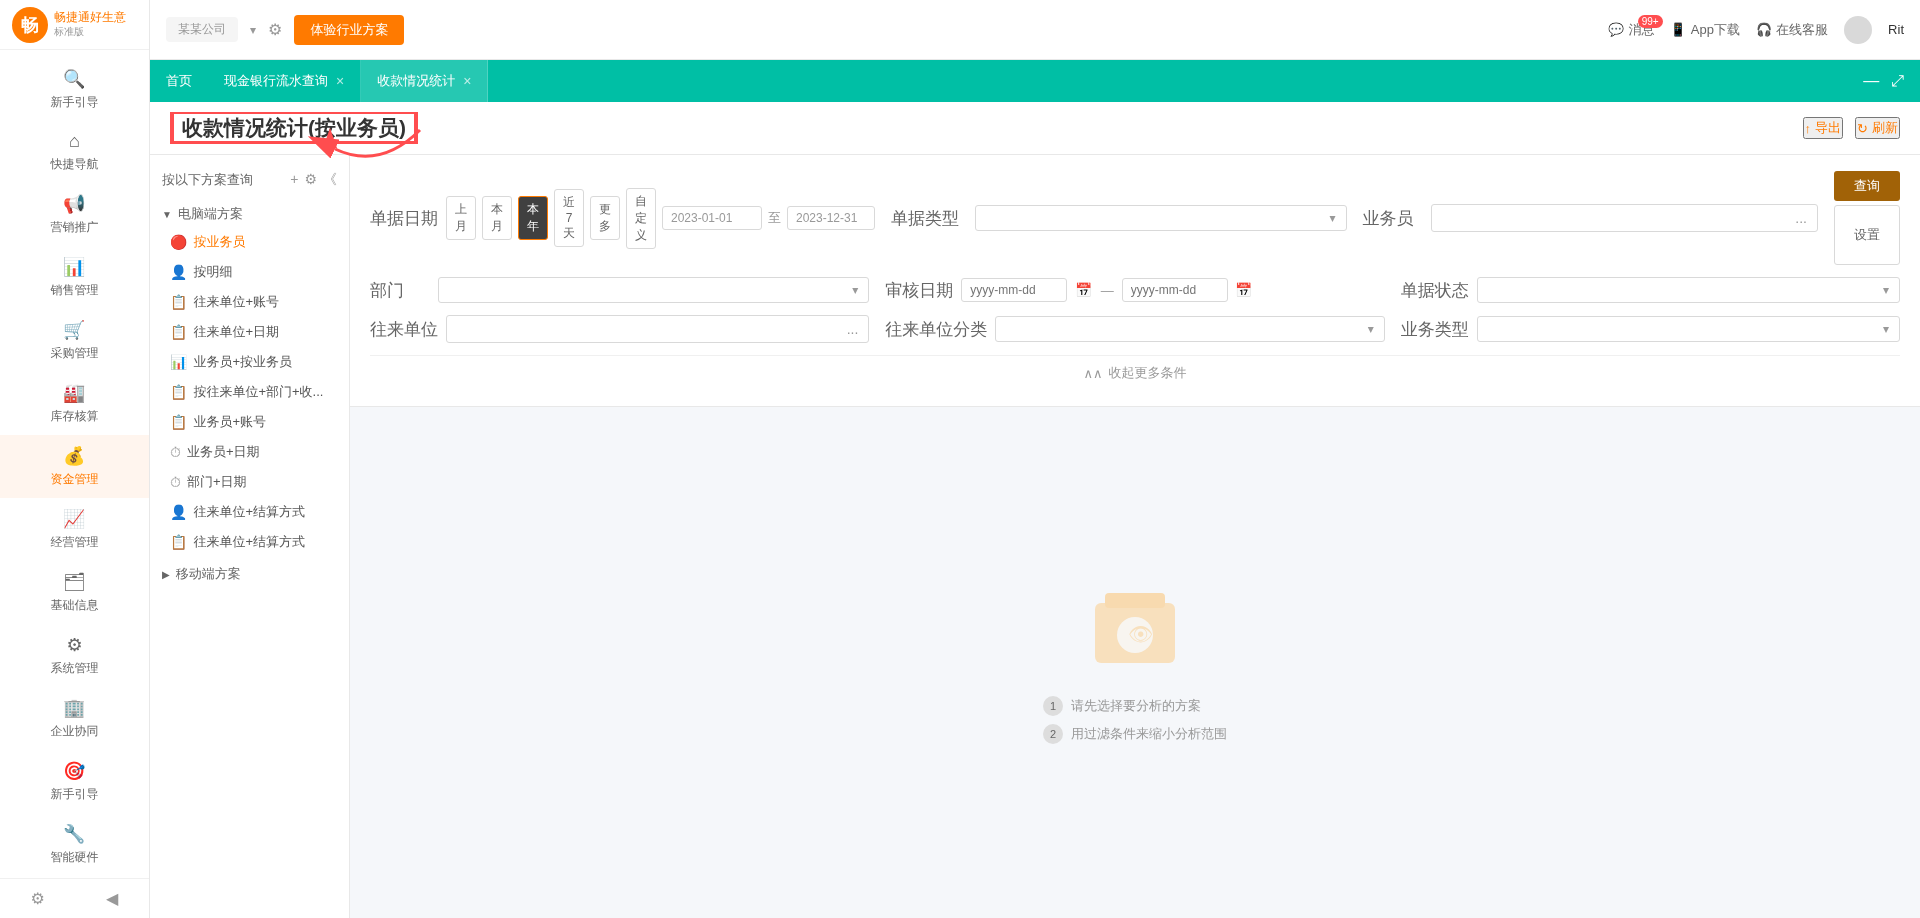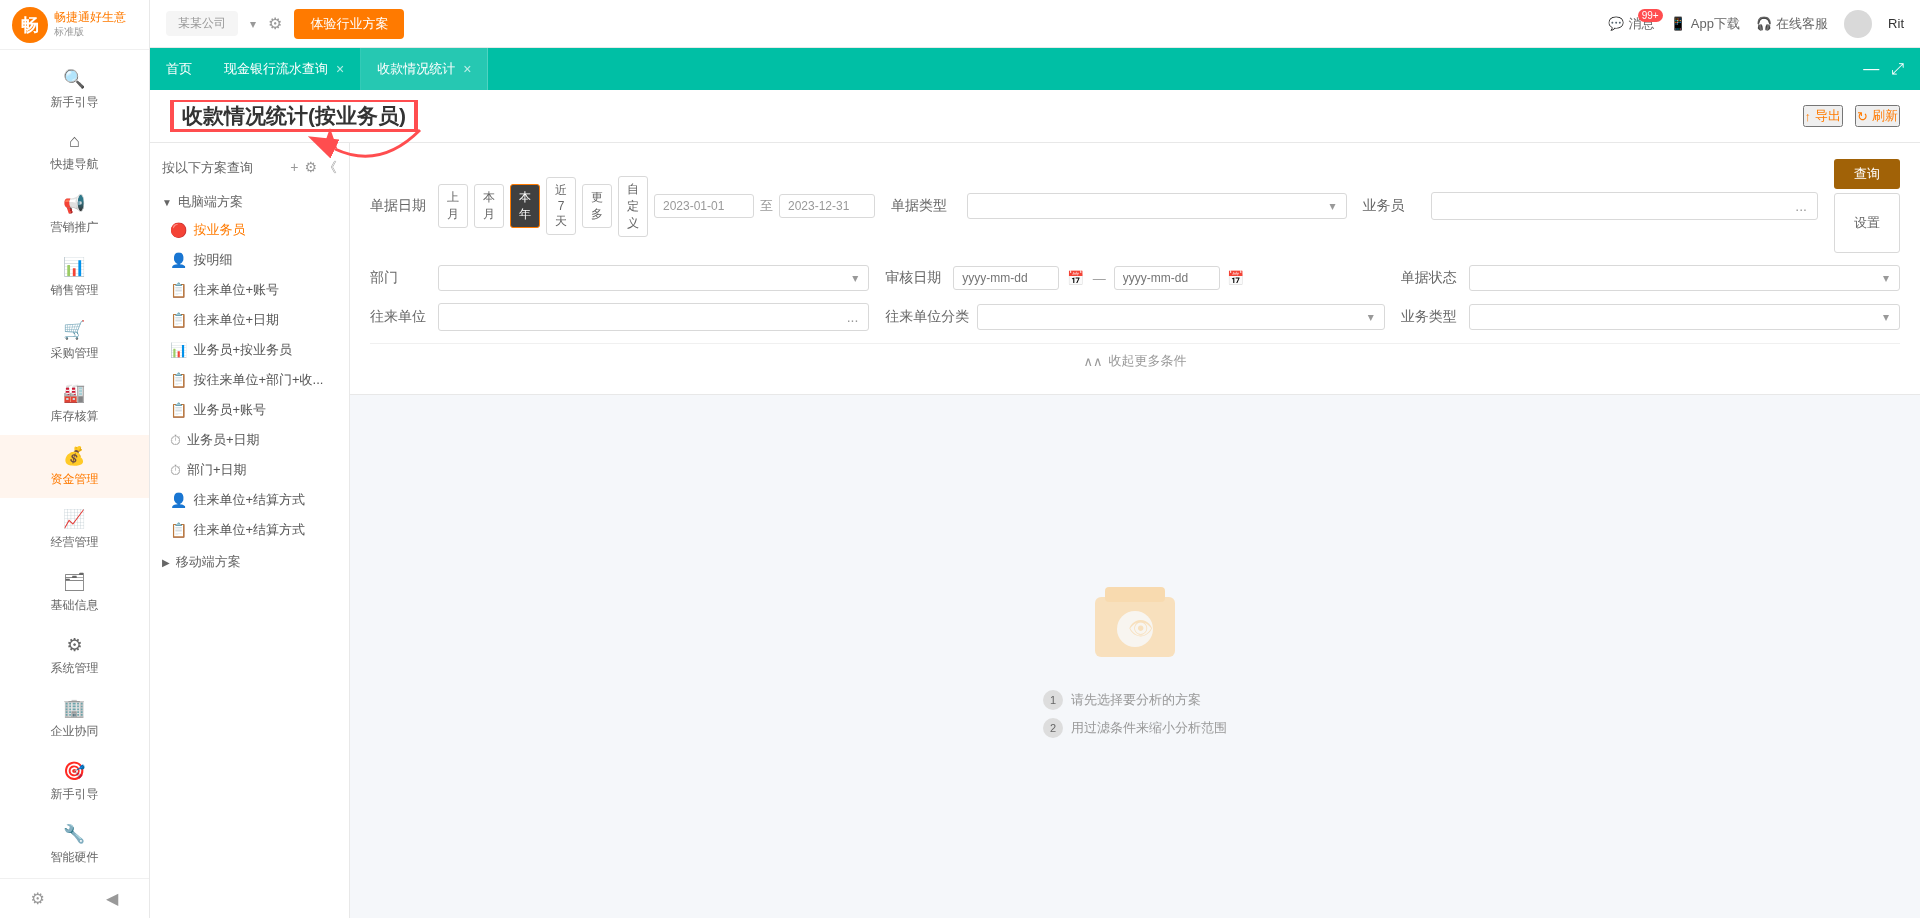--- a/index.html
+++ b/index.html
@@ -19,21 +19,21 @@
     .sidebar-item.active { color: #ff7a00; background: #fff5ee; }
     .sidebar-item .icon { font-size: 18px; margin-bottom: 4px; }
     .sidebar-item .label { font-size: 12px; }
     .sidebar-footer { padding: 10px 0; border-top: 1px solid #f0f0f0; display: flex; justify-content: space-around; align-items: center; }
     .sidebar-footer-btn { color: #999; cursor: pointer; font-size: 16px; }
 
     
     .main-content { flex: 1; display: flex; flex-direction: column; overflow: hidden; }
 
     
-    .top-header { height: 48px; background: #fff; display: flex; align-items: center; justify-content: space-between; padding: 0 16px; border-bottom: 1px solid #e8e8e8; flex-shrink: 0; }
+    .top-header { height: 60px; background: #fff; display: flex; align-items: center; justify-content: space-between; padding: 0 16px; border-bottom: 1px solid #e8e8e8; flex-shrink: 0; }
     .header-left { display: flex; align-items: center; gap: 12px; }
     .header-breadcrumb { color: #999; font-size: 12px; background: #f5f5f5; padding: 4px 12px; border-radius: 4px; }
     .header-settings { color: #999; font-size: 16px; cursor: pointer; }
     .header-trial-btn { background: #ff7a00; color: white; border: none; padding: 6px 16px; border-radius: 4px; cursor: pointer; font-size: 13px; }
     .header-right { display: flex; align-items: center; gap: 16px; }
     .header-right-item { display: flex; align-items: center; gap: 4px; color: #666; cursor: pointer; font-size: 13px; position: relative; }
     .badge { background: #ff4d4f; color: white; font-size: 10px; padding: 1px 4px; border-radius: 8px; position: absolute; top: -6px; right: -8px; }
     .user-avatar { width: 28px; height: 28px; background: #d9d9d9; border-radius: 50%; }
 
     
@@ -67,21 +67,21 @@
     .scheme-item { display: flex; align-items: center; padding: 6px 12px; cursor: pointer; color: #555; font-size: 13px; }
     .scheme-item.active { color: #ff7a00; }
     .scheme-item .scheme-icon { margin-right: 6px; font-size: 14px; color: #999; }
     .scheme-item.active .scheme-icon { color: #ff7a00; }
 
     
     .right-panel { flex: 1; display: flex; flex-direction: column; overflow: hidden; background: #f5f7fa; }
     .query-area { background: #fff; padding: 16px 20px; border-bottom: 1px solid #e8e8e8; flex-shrink: 0; }
     .query-row { display: flex; align-items: center; gap: 16px; margin-bottom: 12px; }
     .query-field { display: flex; align-items: center; gap: 8px; flex: 1; }
-    .query-label { color: #666; font-size: 14px; white-space: nowrap; min-width: 60px; }
+    .query-label { color: #666; font-size: 17px; white-space: nowrap; min-width: 60px; }
     .query-date-group { display: flex; align-items: center; gap: 6px; flex: 1; }
     .date-btn { padding: 4px 8px; border: 1px solid #d9d9d9; border-radius: 3px; cursor: pointer; font-size: 12px; color: #666; background: white; }
     .date-btn.active { background: #404040; color: white; border-color: #ff7a00; }
     .date-input { border: 1px solid #d9d9d9; border-radius: 3px; padding: 4px 8px; font-size: 12px; color: #999; width: 106px; }
     .date-sep { color: #999; }
     .query-select { flex: 1; border: 1px solid #d9d9d9; border-radius: 3px; padding: 5px 10px; font-size: 13px; display: flex; align-items: center; justify-content: space-between; cursor: pointer; background: white; min-width: 200px; }
     .query-select .select-arrow { color: #999; font-size: 12px; }
     .query-select.wide { min-width: 300px; }
     .query-input-wrap { flex: 1; border: 1px solid #d9d9d9; border-radius: 3px; padding: 5px 10px; font-size: 13px; display: flex; align-items: center; justify-content: space-between; background: white; min-width: 200px; }
     .dots-btn { color: #999; cursor: pointer; font-size: 14px; }
@@ -328,21 +328,21 @@
                 <span class="query-label">单据日期</span>
                 <div class="query-date-group">
                   <button class="date-btn">上月</button>
                   <button class="date-btn">本月</button>
                   <button class="date-btn active">本年</button>
                   <button class="date-btn">近7天</button>
                   <button class="date-btn">更多</button>
                   <button class="date-btn">自定义</button>
                   <input class="date-input" style="width: 100px;" value="2023-01-01">
                   <span class="date-sep">至</span>
-                  <input class="date-input" style="width: 96px;" value="2023-12-31">
+                  <input class="date-input" style="width: 88px;" value="2023-12-31">
                 </div>
               </div>
               <div class="query-field" style="min-width:300px;gap:16px;">
                 <span class="query-label">单据类型</span>
                 <div class="query-select wide">
                   <span></span>
                   <span class="select-arrow">▾</span>
                 </div>
               </div>
               <div class="query-field" style="min-width:220px;">

